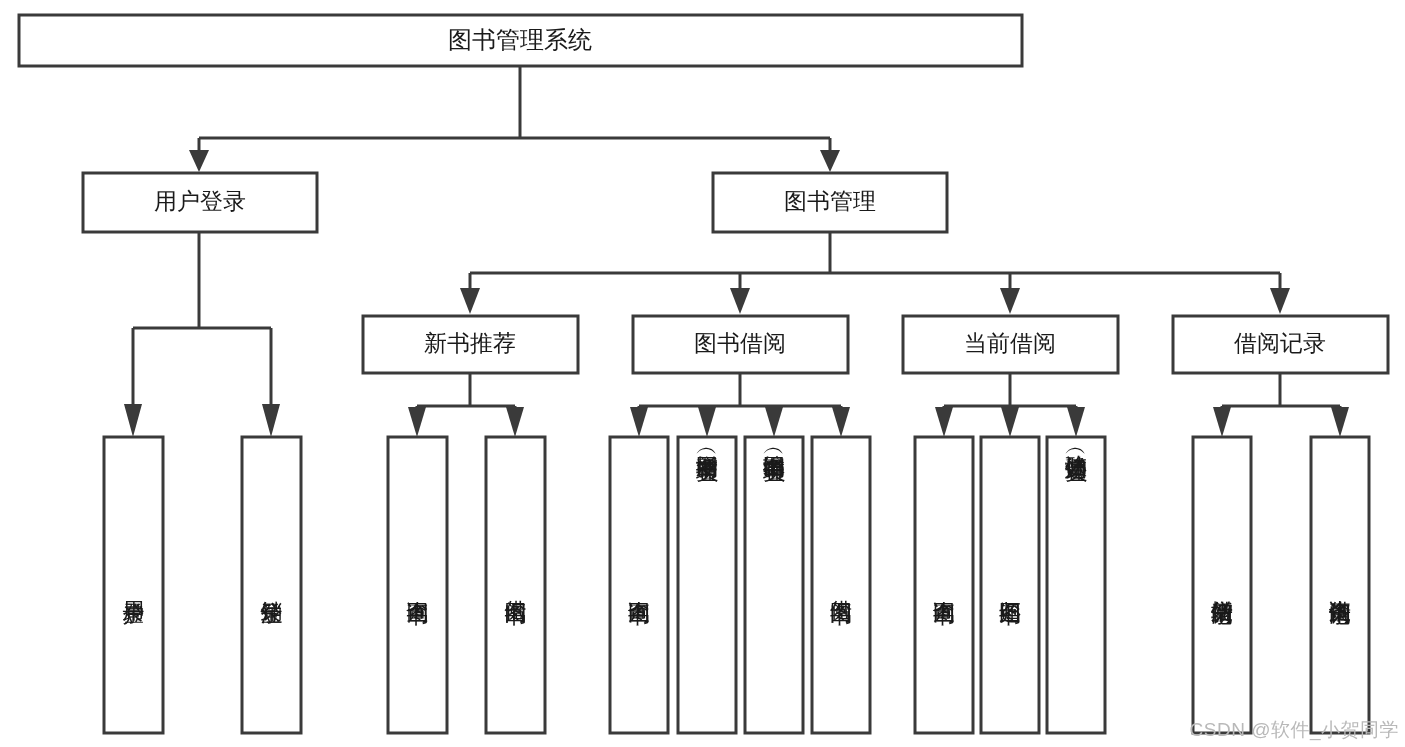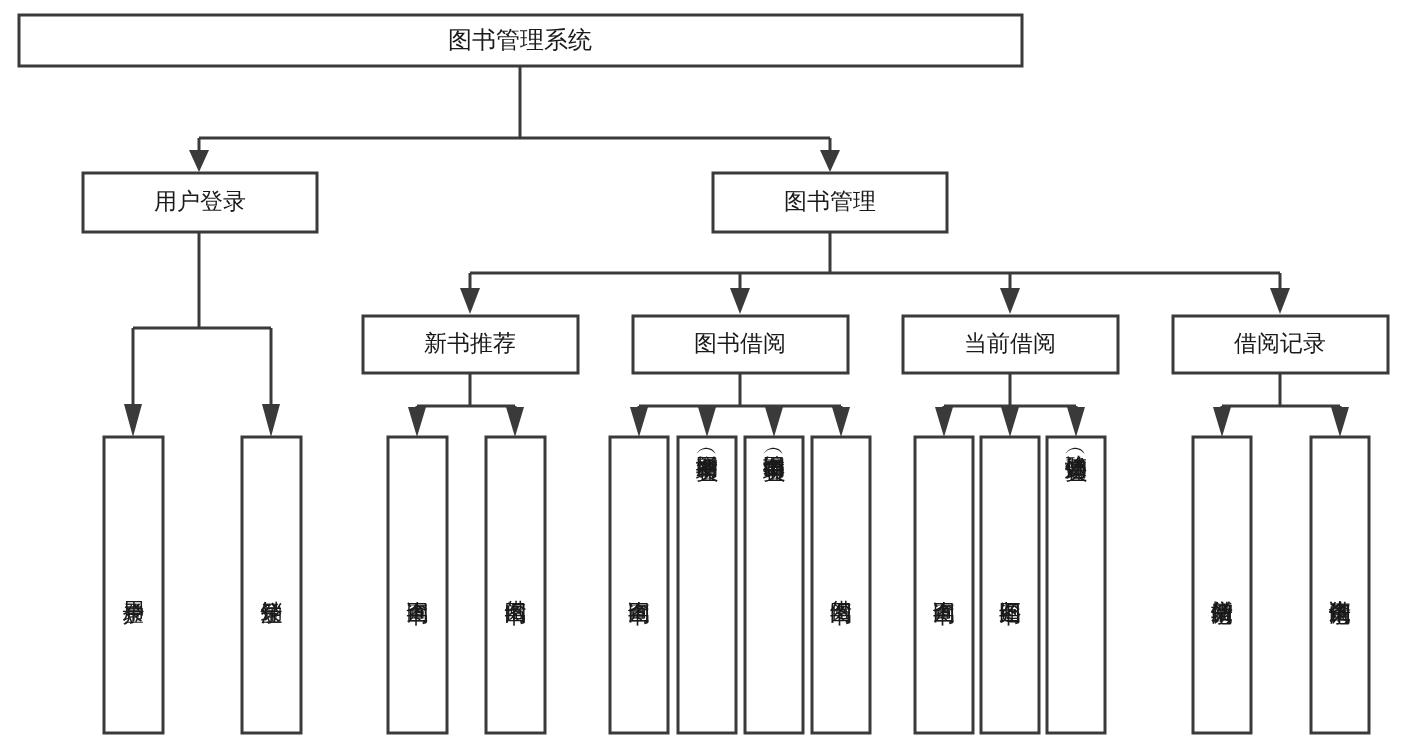--- a/index.html
+++ b/index.html
@@ -262,14 +262,15 @@
     <span class="leaf-label">确认归还（管理员）</span>
   </div>
 
   <div class="leaf-label-wrap" style="left:1193px; top:437px; width:58px; height:296px;">
     <span class="leaf-label">新增借阅记录</span>
   </div>
   <div class="leaf-label-wrap" style="left:1311px; top:437px; width:58px; height:296px;">
     <span class="leaf-label">查询借阅记录</span>
   </div>
 
+  <div class="watermark">CSDN @软件_小贺同学</div>
 
 </div>
 
 </body></html>

